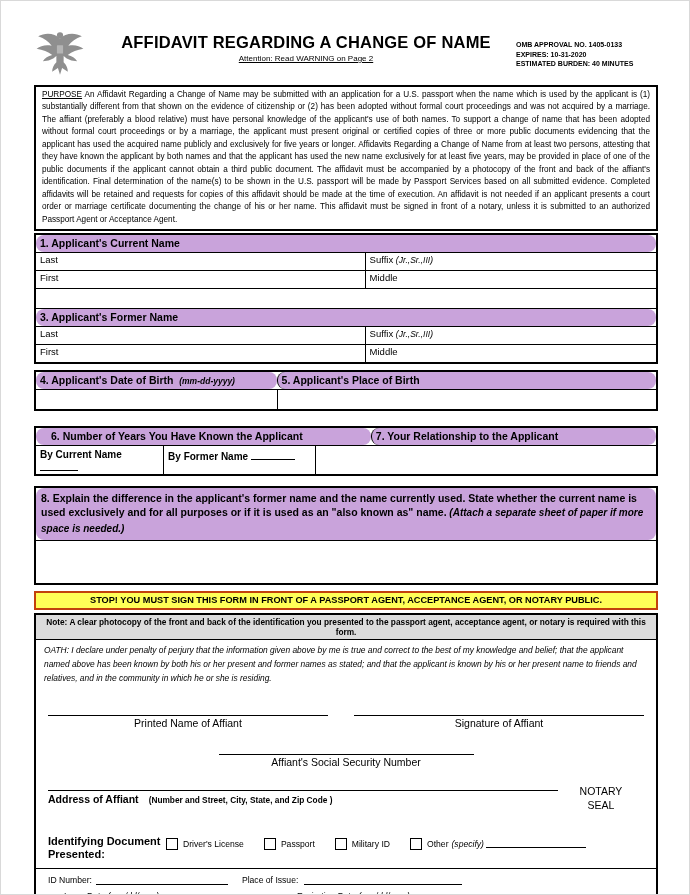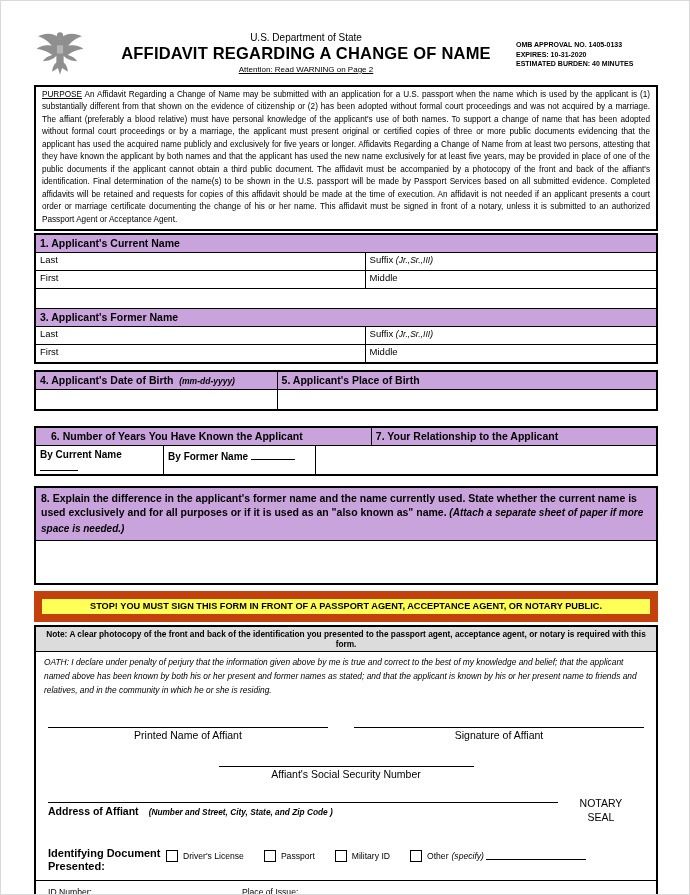--- a/index.html
+++ b/index.html
@@ -28,55 +28,55 @@
   
   .purpose-box{border:2px solid #000;margin-top:3px;padding:2px 6px 3px;
     font-size:8.2px;line-height:12.45px;text-align:justify;}
   .u-bold{font-weight:normal;}
   .u-underline{text-decoration:underline;}
 
   
   .sec{border:2px solid #000;}
   .prow{display:flex;border-top:1.5px solid #000;}
   .prow:first-child{border-top:none;}
-  .phead{background:var(--purple);font-weight:bold;font-size:10.5px;padding:2px 4px 3px;}
+  .phead{background:var(--purple);font-weight:bold;font-size:10.5px;padding:2px 4px 3px;border-radius:8px;}
   .pnote{font-style:italic;font-size:8.5px;font-weight:bold;}
   .cell{font-size:9.5px;padding:1px 4px;min-height:17px;}
   .div-l{border-left:1.5px solid #000;}
   .w53{width:53%;} .w47{width:47%;}
   .w39{width:38.8%;} .w61{width:61.2%;}
   .w54{width:54%;padding-left:15px;} .w46{width:46%;}
   .gap6{height:6px;} .gap15{height:15px;} .gap10{height:10px;} .gap3{height:3px;}
   .emptyrow{min-height:19px;}
   .byrow .cell{font-weight:bold;font-size:10px;min-height:21px;padding-top:3px;}
   .fline{display:inline-block;border-bottom:1.5px solid #000;height:11px;vertical-align:baseline;}
   .s8head{line-height:14.5px;padding:3px 5px 4px;}
   .bigbox{height:42px;}
 
   
-  .stopbar{border:8px solid #c2410c;background:var(--yellow);margin-top:3px;
+  .stopbar{border:2px solid #c2410c;background:var(--yellow);margin-top:3px;
     font-weight:bold;font-size:9.2px;text-align:center;padding:2px 2px 3px;}
   .lower{border:2px solid #000;margin-top:3px;}
   .noterow{background:var(--notegray);border-bottom:1.5px solid #000;
     font-weight:bold;font-size:8.3px;text-align:center;padding:2px 3px;}
   .oath{font-style:italic;font-size:8.4px;line-height:13.8px;padding:4px 8px 0;}
 
   .sigrow{display:flex;padding:17px 12px 0;}
   .sigcol-l{width:280px;} .sigcol-r{width:290px;}
   .sigspace{flex:1;}
   .sigline{border-bottom:1.5px solid #000;height:13px;}
   .siglabel{text-align:center;font-weight:normal;font-size:10.5px;padding-top:1px;}
 
   .ssnwrap{width:255px;margin:13px auto 0;}
 
   .addrrow{display:flex;padding:8px 12px 0;}
   .addrcol{flex:1;}
   .addrline{border-bottom:1.5px solid #000;height:15px;}
   .addrlabel{font-size:10.5px;font-weight:bold;padding-top:2px;}
-  .addrnote{font-size:8.3px;font-style:italic;font-weight:bold;margin-left:10px;}
+  .addrnote{font-size:8.3px;font-weight:bold;margin-left:10px;}
   .notary{width:86px;text-align:center;font-size:10.5px;line-height:14px;padding-top:8px;}
 
   .identrow{display:flex;padding:7px 12px 0;}
   .identlabel{width:118px;font-weight:bold;font-size:11px;line-height:13px;margin-top:16px;}
   .cbrow{flex:1;display:flex;align-items:center;padding-top:8px;}
   .cbitem{display:flex;align-items:center;margin-right:20px;font-size:8.6px;}
   .cb{width:12px;height:12px;border:1.7px solid #000;margin-right:5px;flex:none;}
   .cbnote{font-style:italic;margin-left:3px;}
   .otherline{width:100px;border-bottom:1px solid #000;height:9px;margin-left:2px;}
 
@@ -97,21 +97,20 @@
       <div class="seal">
         <svg width="52" height="48" viewBox="0 0 100 92">
           <g fill="#8f8f8f">
             <circle cx="50" cy="10" r="6"></circle>
             <path d="M50 16 C40 6 22 4 8 12 C20 16 28 22 34 30 C22 28 13 30 5 36 C17 38 27 42 35 48 C27 50 21 54 17 60 C27 60 37 56 43 50 L43 62 C37 68 35 74 35 80 L46 73 L50 86 L54 73 L65 80 C65 74 63 68 57 62 L57 50 C63 56 73 60 83 60 C79 54 73 50 65 48 C73 42 83 38 95 36 C87 30 78 28 66 30 C72 22 80 16 92 12 C78 4 60 6 50 16 Z"></path>
             <rect x="43" y="28" width="14" height="18" rx="2" fill="#b5b5b5" stroke="#8f8f8f" stroke-width="2"></rect>
           </g>
         </svg>
       </div>
       <div class="hdr-center">
-        <div class="agency">U.S. Department of State</div>
         <div class="form-title">AFFIDAVIT REGARDING A CHANGE OF NAME</div>
         <div class="attention">Attention: Read WARNING on Page 2</div>
       </div>
       <div class="omb">
         <div>OMB APPROVAL NO. 1405-0133</div>
         <div>EXPIRES: 10-31-2020</div>
         <div>ESTIMATED BURDEN: 40 MINUTES</div>
       </div>
     </div>
 

